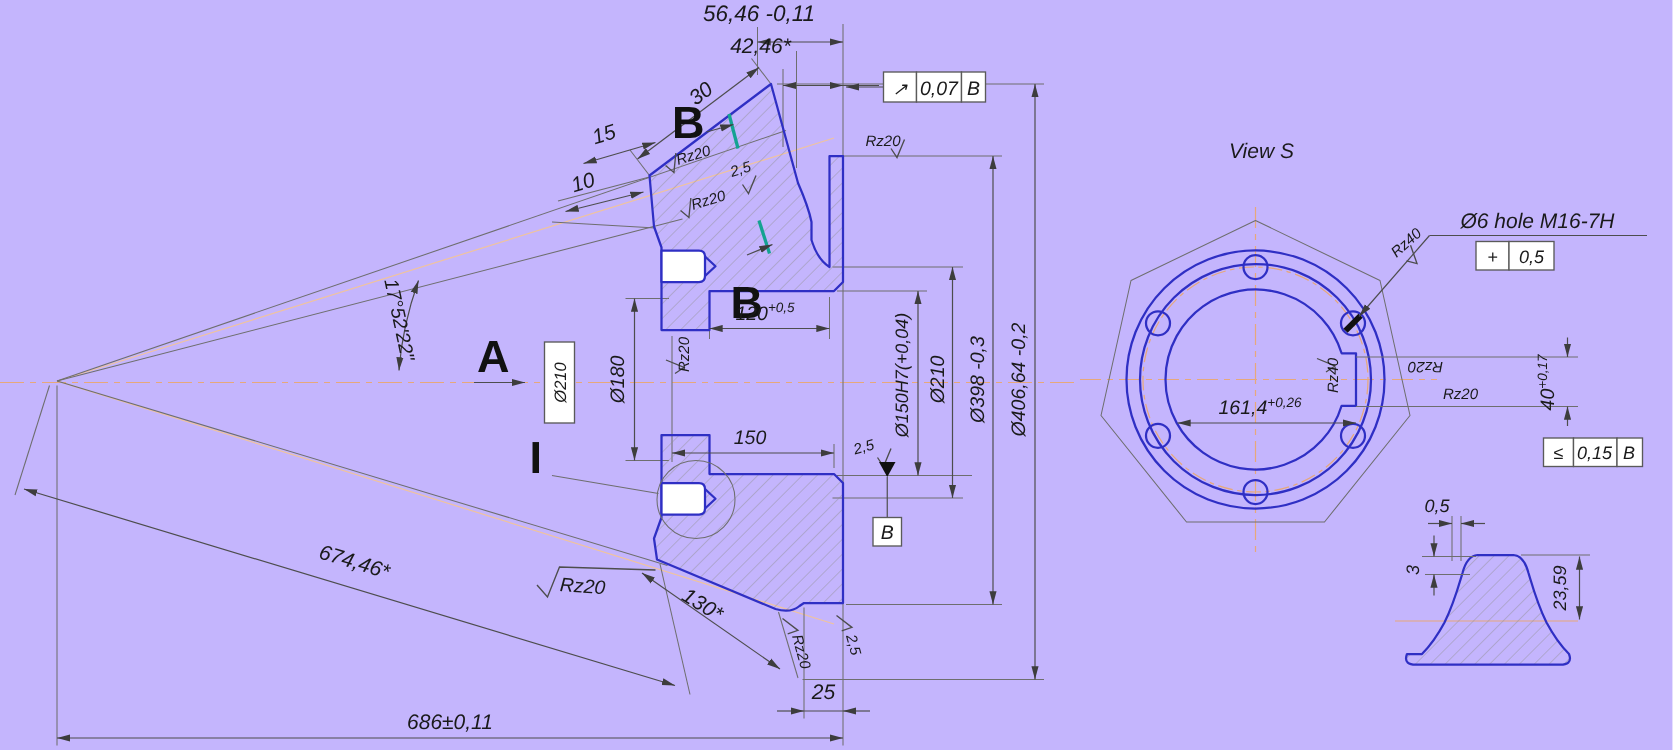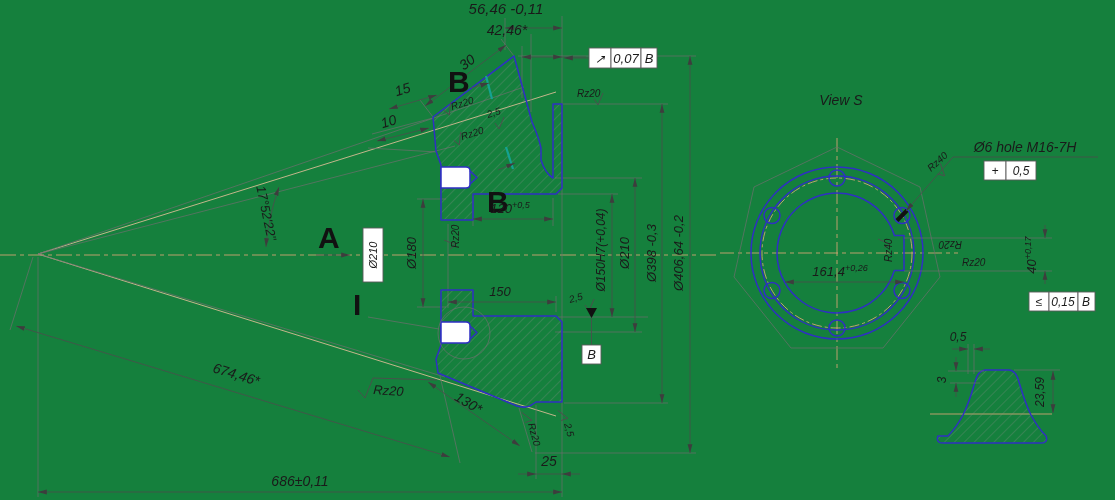--- a/index.html
+++ b/index.html
@@ -1,16 +1,16 @@
 <!DOCTYPE html>
 <html><head>
 <meta charset="utf-8">
 <style>
   html,body{margin:0;padding:0;background:#ffffff;}
-  #stage{position:relative;width:1115px;height:500px;background:#15803d;overflow:hidden;}
+  #stage{position:relative;width:1115px;height:500px;background:#c4b5fd;overflow:hidden;}
   svg{display:block;}
   .t{font-family:"Liberation Sans",sans-serif;font-style:italic;fill:#1a1a1a;}
   .big{font-family:"Liberation Sans",sans-serif;font-weight:bold;font-style:normal;font-size:30px;fill:#111;}
   .dim{stroke:#4d4d4d;stroke-width:0.8;fill:none;}
   .ext{stroke:#6e6e6e;stroke-width:0.7;fill:none;}
   .part{stroke:#2f2fc4;stroke-width:1.5;fill:none;stroke-linejoin:round;}
   .partfill{stroke:#2f2fc4;stroke-width:1.5;stroke-linejoin:round;}
   .cl{stroke:#e7a87a;stroke-width:0.8;fill:none;}
   .cl2{stroke:#f0c39e;stroke-width:0.8;fill:none;}
   .teal{stroke:#14a292;stroke-width:2.2;fill:none;}

